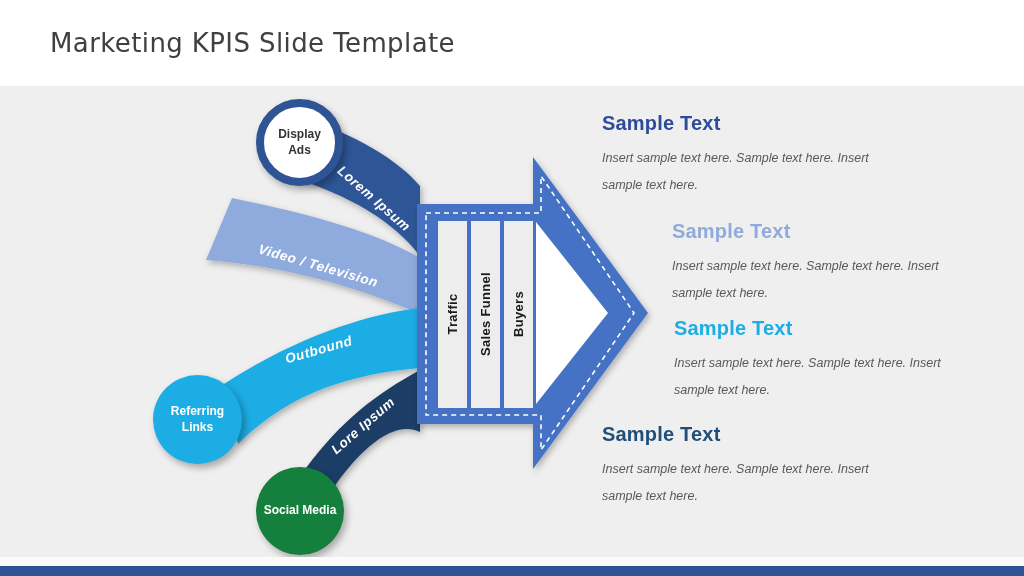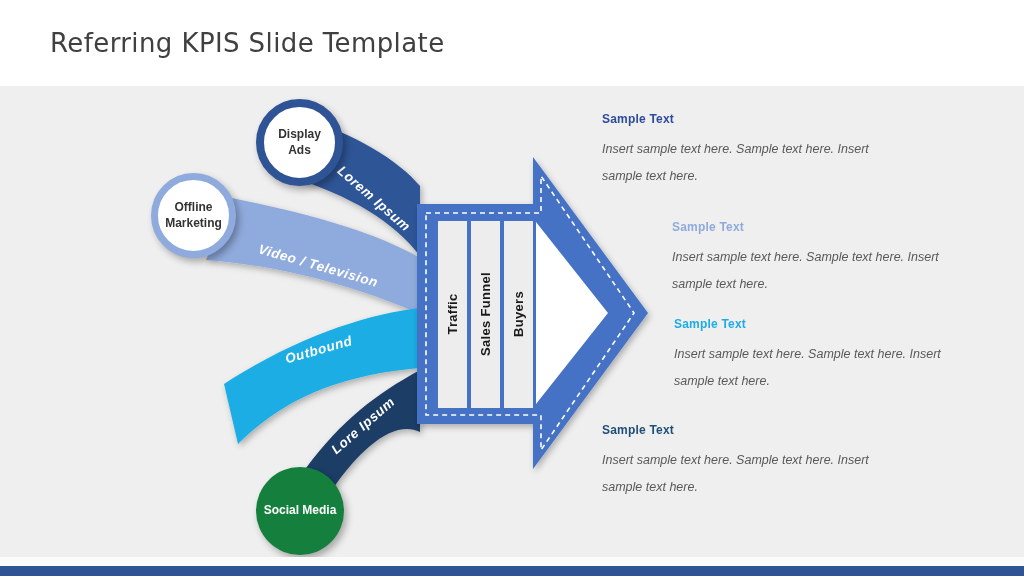--- a/index.html
+++ b/index.html
@@ -20,37 +20,37 @@
 
   .circle{position:absolute;border-radius:50%;display:flex;align-items:center;justify-content:center;
           text-align:center;font-weight:bold;font-size:12px;line-height:1.3;box-sizing:border-box;
           box-shadow:3px 4px 7px rgba(0,0,0,.30);padding:6px;}
   .c-display{left:256px;top:99px;width:87px;height:87px;background:#ffffff;border:8px solid #2F5496;color:#333;}
   .c-offline{left:151px;top:173px;width:85px;height:85px;background:#ffffff;border:7px solid #8FAADC;color:#333;}
   .c-referring{left:153px;top:375px;width:89px;height:89px;background:#1CADE4;color:#ffffff;}
   .c-social{left:256px;top:467px;width:88px;height:88px;background:#15803d;color:#ffffff;}
 
   .tb{position:absolute;width:290px;}
-  .tb-heading{font-size:12px;font-weight:bold;margin:0 0 10px 0;letter-spacing:.2px;}
+  .tb-heading{font-size:20px;font-weight:bold;margin:0 0 10px 0;letter-spacing:.2px;}
   .tb-line{font-size:12.5px;color:#595959;line-height:27px;white-space:nowrap;font-style:italic;}
   .tb1{left:602px;top:112px;}
   .tb2{left:672px;top:220px;}
   .tb3{left:674px;top:317px;}
   .tb4{left:602px;top:423px;}
   .tb1 .tb-heading{color:#2D4B9C;}
   .tb2 .tb-heading{color:#8FAADC;}
   .tb3 .tb-heading{color:#1CADE4;}
   .tb4 .tb-heading{color:#1F4E79;}
 </style>
 </head>
 <body>
 
 <div class="stage">
 
-  <div class="title">Referring KPIS Slide Template</div>
+  <div class="title">Marketing KPIS Slide Template</div>
 
   <div class="slide-bg"></div>
 
   <svg class="diagram" viewBox="0 0 1024 576">
     <defs>
       <filter id="ds" x="-25%" y="-25%" width="150%" height="150%">
         <feDropShadow dx="2" dy="3" stdDeviation="3" flood-color="#000000" flood-opacity="0.28"></feDropShadow>
       </filter>
     </defs>
 
@@ -73,22 +73,22 @@
     <rect x="504" y="221" width="29" height="187" fill="#EDEDED"></rect>
 
     <text class="bar-label" transform="translate(457,314) rotate(-90)" text-anchor="middle">Traffic</text>
     <text class="bar-label" transform="translate(490,314) rotate(-90)" text-anchor="middle">Sales Funnel</text>
     <text class="bar-label" transform="translate(523,314) rotate(-90)" text-anchor="middle">Buyers</text>
   </svg>
 
   <div class="circle c-display">
     <span>Display Ads</span>
   </div>
-  <div class="circle c-offline">
-    <span>Offline Marketing</span>
+  <div class="circle c-referring">
+    <span>Referring Links</span>
   </div>
   <div class="circle c-social">
     <span>Social Media</span>
   </div>
 
   <div class="tb tb1">
     <div class="tb-heading">Sample Text</div>
     <div class="tb-line">Insert sample text here. Sample text here. Insert</div>
     <div class="tb-line">sample text here.</div>
   </div>

